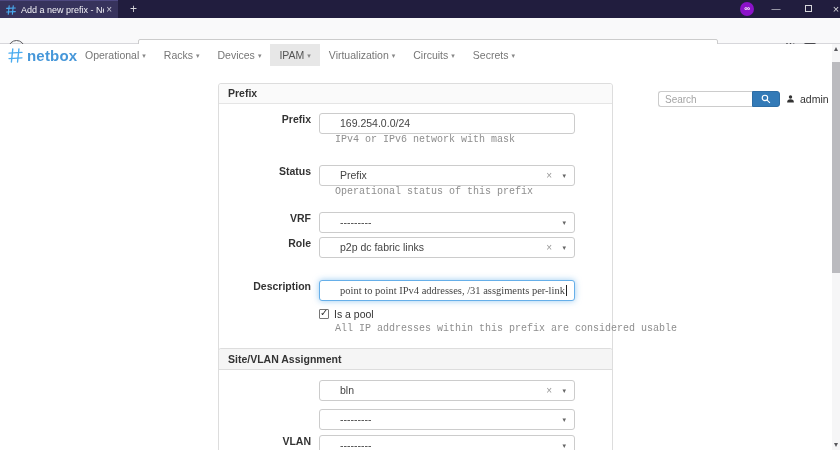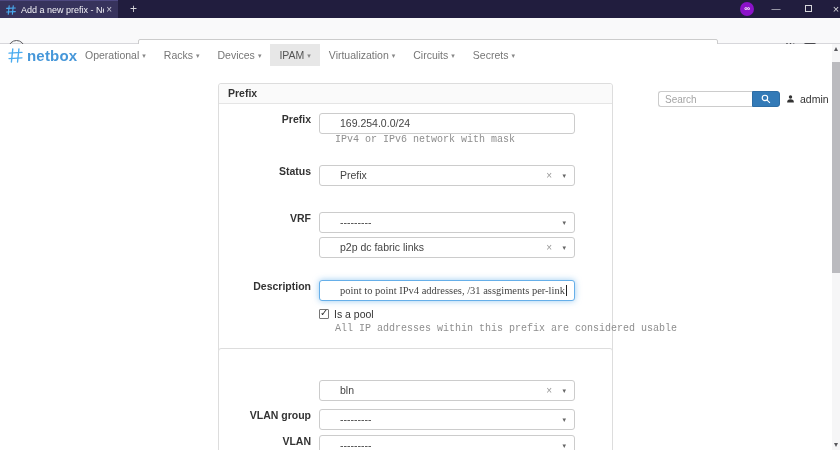--- a/index.html
+++ b/index.html
@@ -194,30 +194,32 @@
     <div class="fhelp" style="top:50px">IPv4 or IPv6 network with mask</div>
 
     <div class="frow" style="top:77px">
       <span class="flabel">Status</span>
       <div class="fctrl">
         <span>Prefix</span>
         <span class="sel-clear">×</span>
         <span class="sel-caret">▾</span>
       </div>
     </div>
+    <div class="fhelp" style="top:102px">Operational status of this prefix</div>
 
     <div class="frow" style="top:124px">
       <span class="flabel">VRF</span>
       <div class="fctrl">
         <span>---------</span>
         <span class="sel-caret">▾</span>
       </div>
     </div>
 
     <div class="frow" style="top:149px">
+      <span class="flabel">Role</span>
       <div class="fctrl">
         <span>p2p dc fabric links</span>
         <span class="sel-clear">×</span>
         <span class="sel-caret">▾</span>
       </div>
     </div>
 
     <div class="frow" style="top:192px">
       <span class="flabel">Description</span>
       <div class="fctrl focused"><span>point to point IPv4 addresses, /31 assgiments per-link</span><span class="text-caret"></span></div>
@@ -226,31 +228,31 @@
     <div class="cbrow" style="top:224px">
       <span class="cbbox">
           <span class="mark">✓</span>
         </span>
       <span class="cblabel">Is a pool</span>
     </div>
     <div class="fhelp" style="top:239px">All IP addresses within this prefix are considered usable</div>
   </div>
 
   <div class="panel panel-2">
+    <div class="panel-head">Site/VLAN Assignment</div>
 
     <div class="frow" style="top:27px">
       <div class="fctrl">
         <span>bln</span>
         <span class="sel-clear">×</span>
         <span class="sel-caret">▾</span>
       </div>
     </div>
 
     <div class="frow" style="top:56px">
-      <span class="flabel">VLAN group</span>
       <div class="fctrl">
         <span>---------</span>
         <span class="sel-caret">▾</span>
       </div>
     </div>
 
     <div class="frow" style="top:82px">
       <span class="flabel">VLAN</span>
       <div class="fctrl">
         <span>---------</span>

